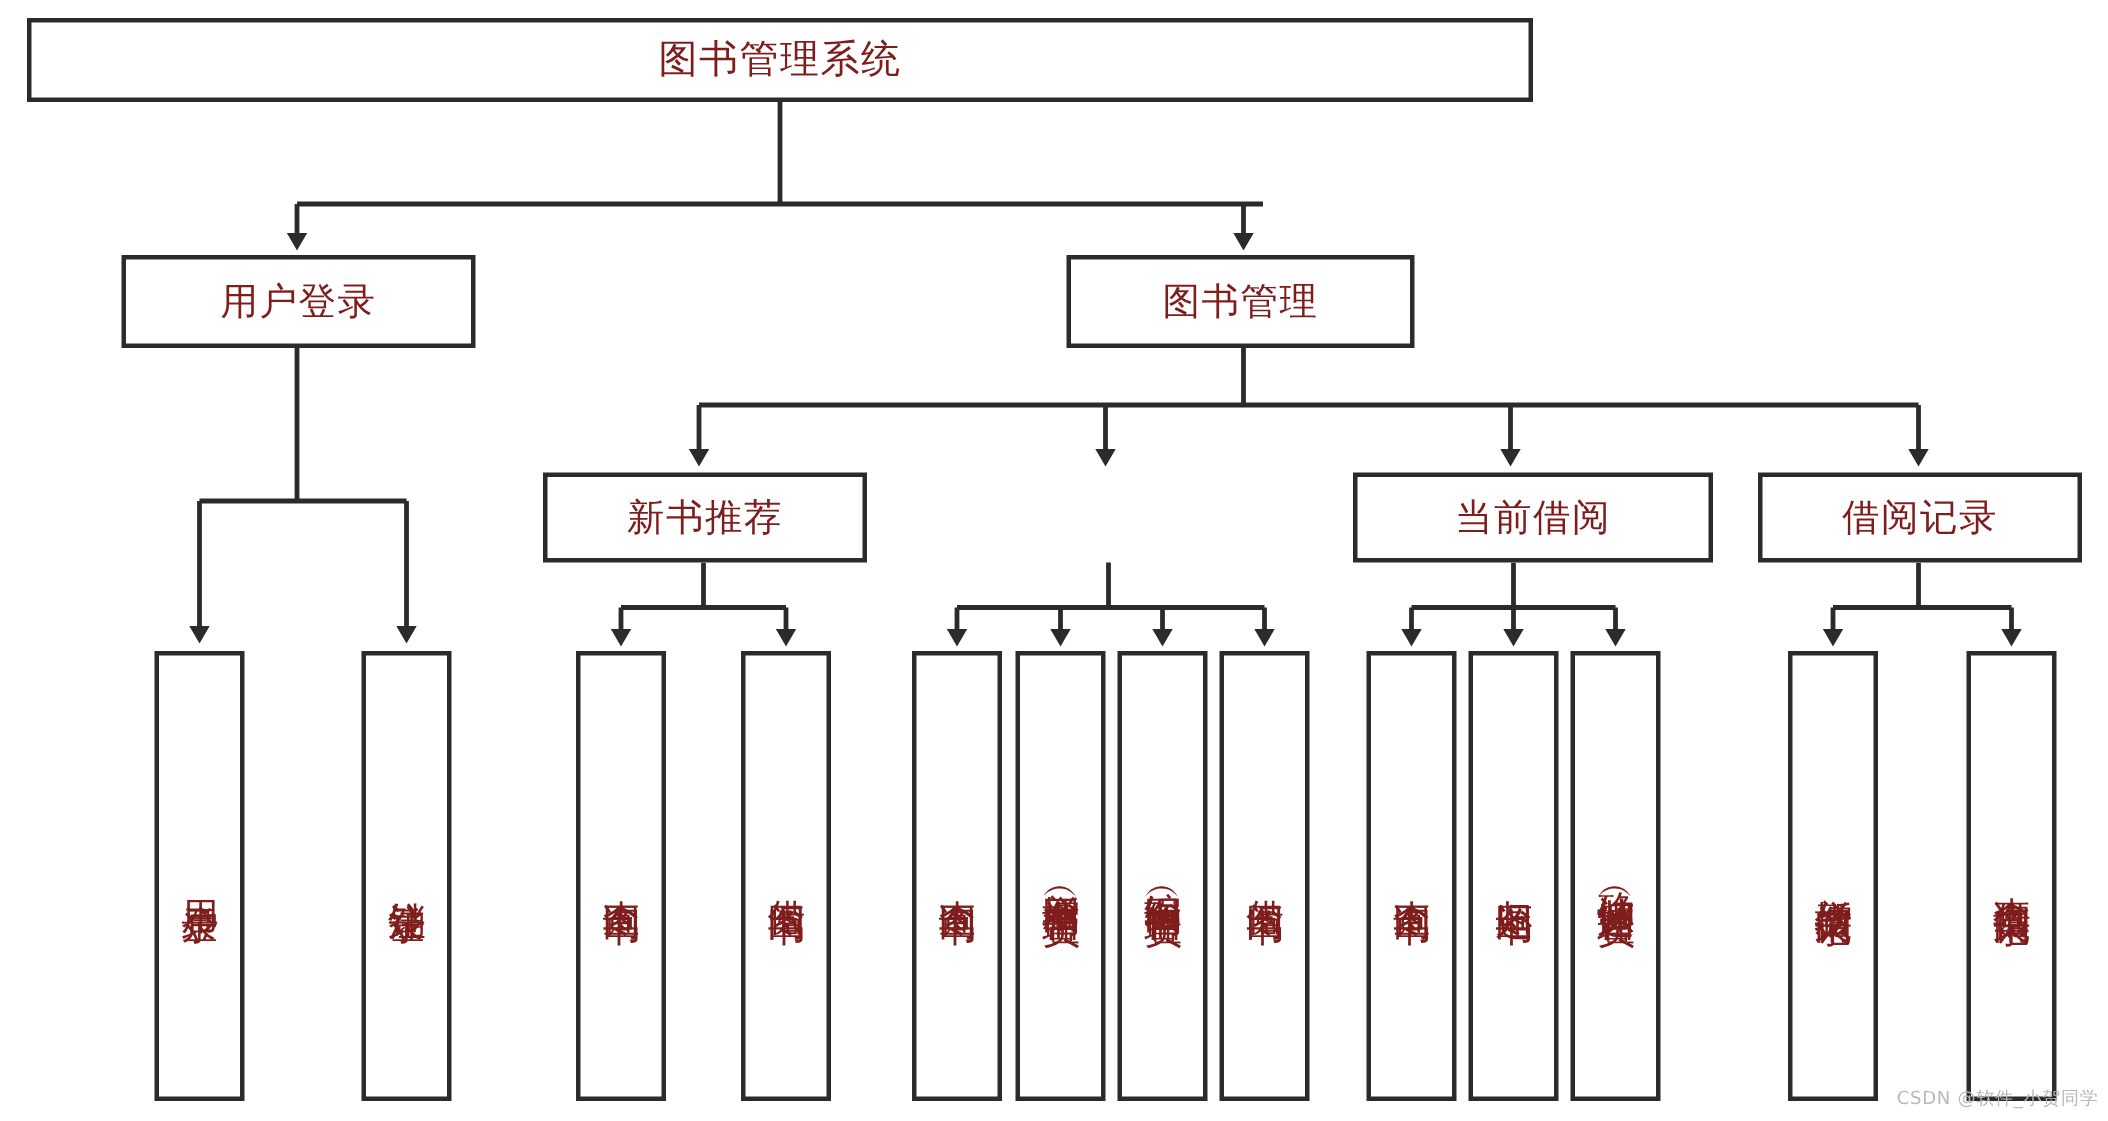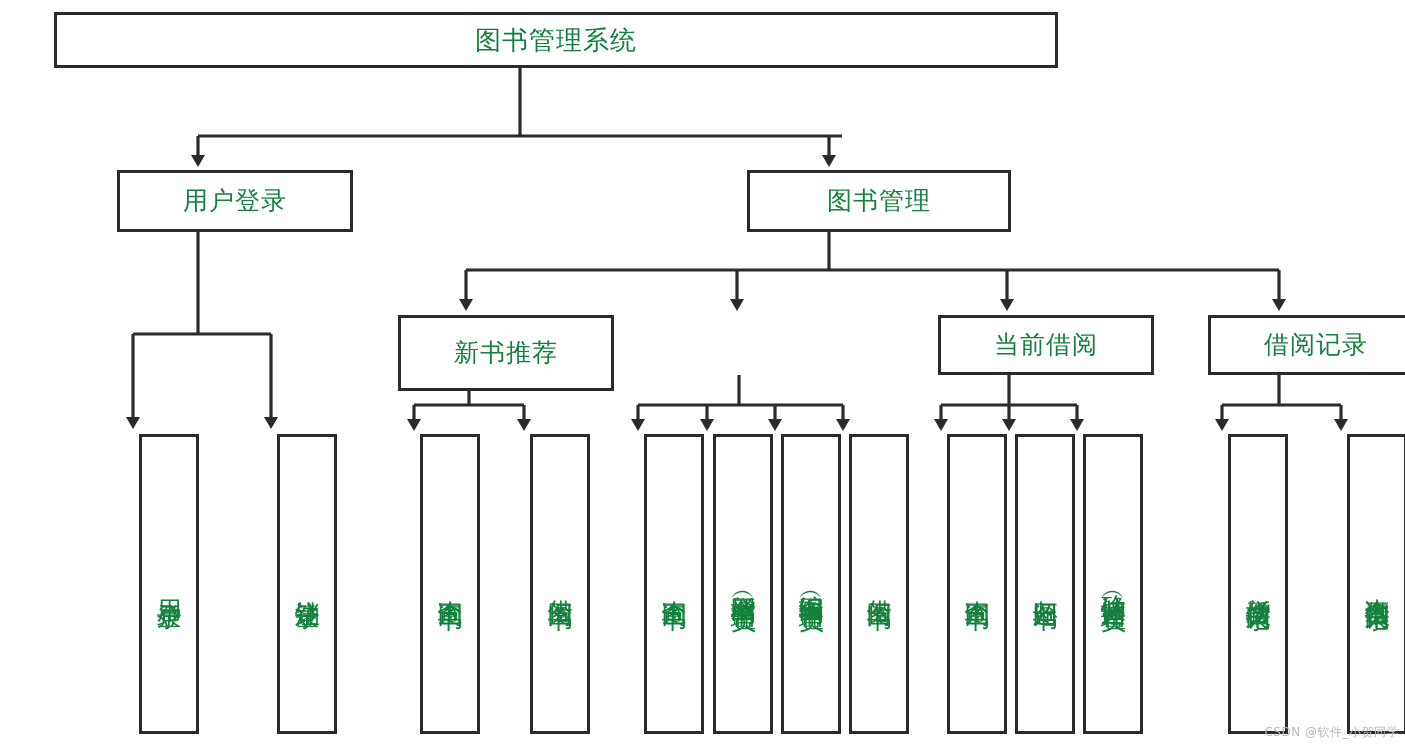--- a/index.html
+++ b/index.html
@@ -27,22 +27,21 @@
     height: 747px;
   }
   .node-box {
     position: absolute;
     box-sizing: border-box;
     border: 3px solid #2b2b2b;
     background: #ffffff;
     display: flex;
     align-items: center;
     justify-content: center;
-    color: #15803d;
-    margin-left: 36px;
+    color: #7f1d1d;
   }
   .node-h .node-label {
     font-size: 25px;
     line-height: 1.1;
     letter-spacing: 1px;
     white-space: nowrap;
   }
   .node-v {
     align-items: center;
     justify-content: center;
@@ -126,28 +125,28 @@
     </g>
   </svg>
 
   <div class="node-box node-h root-box" style="left:18px; top:12px; width:1004px; height:56px;">
     <span class="node-label">图书管理系统</span>
   </div>
 
   <div class="node-box node-h" style="left:81px; top:170px; width:236px; height:62px;">
     <span class="node-label">用户登录</span>
   </div>
-  <div class="node-box node-h" style="left:711px; top:170px; width:264px; height:62px;">
+  <div class="node-box node-h" style="left:711px; top:170px; width:232px; height:62px;">
     <span class="node-label">图书管理</span>
   </div>
 
-  <div class="node-box node-h" style="left:362px; top:315px; width:216px; height:76px;">
+  <div class="node-box node-h" style="left:362px; top:315px; width:216px; height:60px;">
     <span class="node-label">新书推荐</span>
   </div>
-  <div class="node-box node-h" style="left:902px; top:315px; width:216px; height:60px;">
+  <div class="node-box node-h" style="left:902px; top:315px; width:240px; height:60px;">
     <span class="node-label">当前借阅</span>
   </div>
   <div class="node-box node-h" style="left:1172px; top:315px; width:216px; height:60px;">
     <span class="node-label">借阅记录</span>
   </div>
 
   <div class="node-box node-v" style="left:103px; top:434px; width:60px; height:300px;">
     <span class="node-label">用户登录</span>
   </div>
   <div class="node-box node-v" style="left:241px; top:434px; width:60px; height:300px;">

